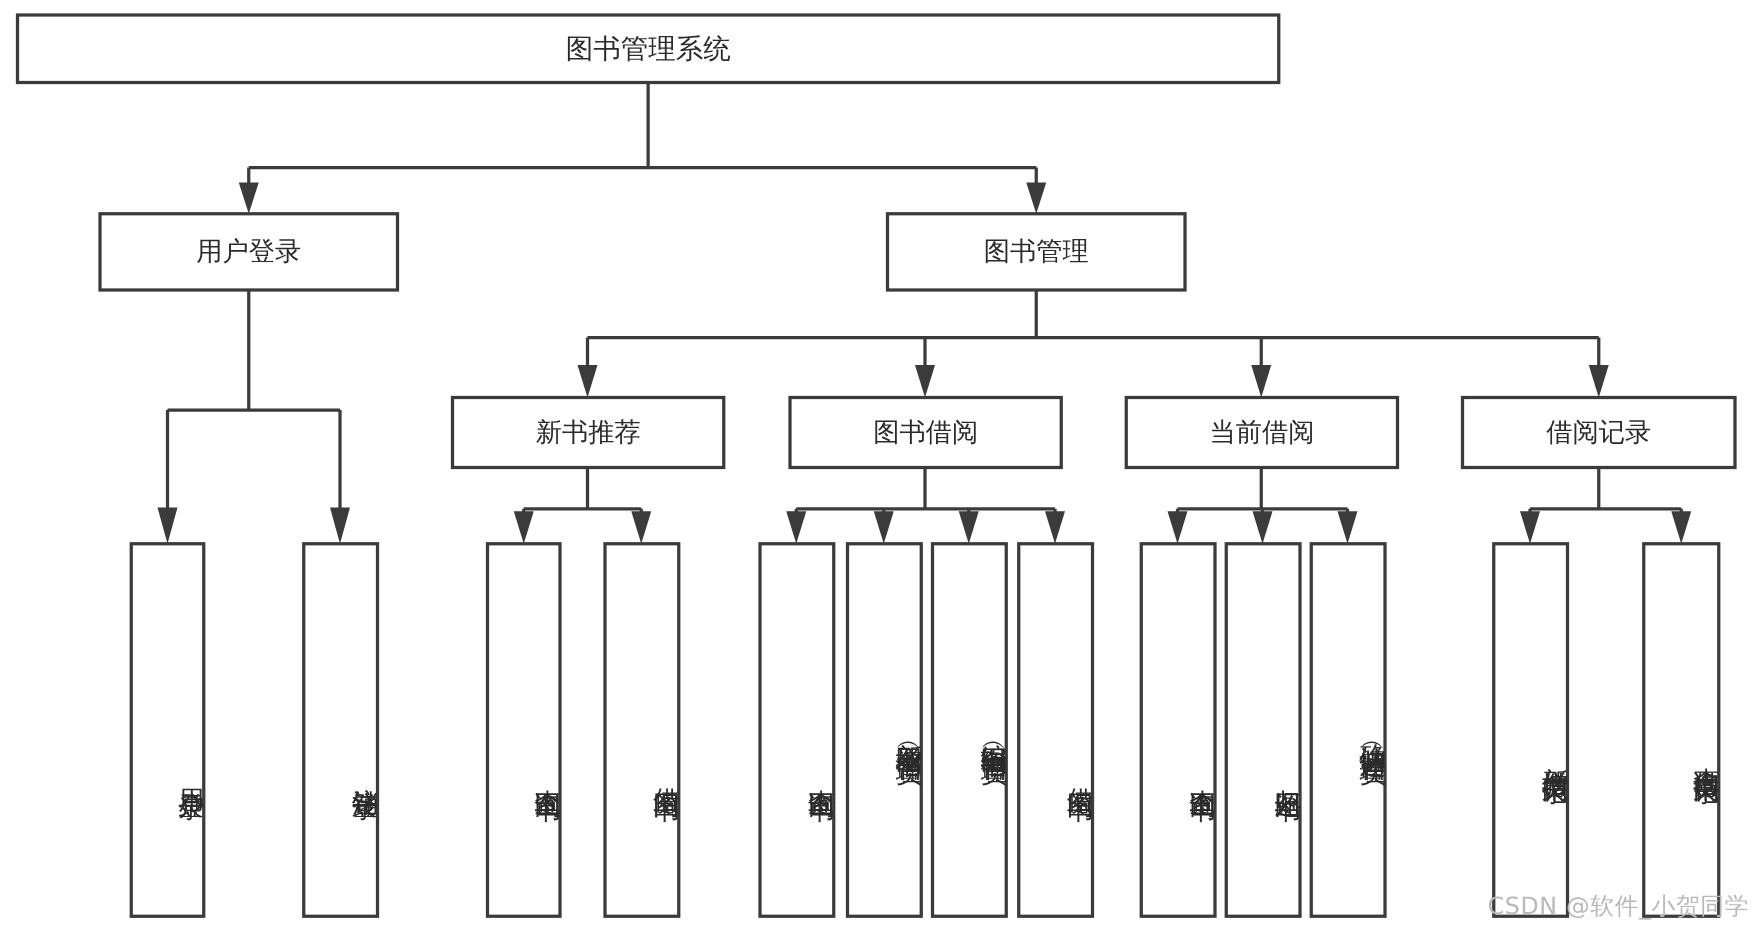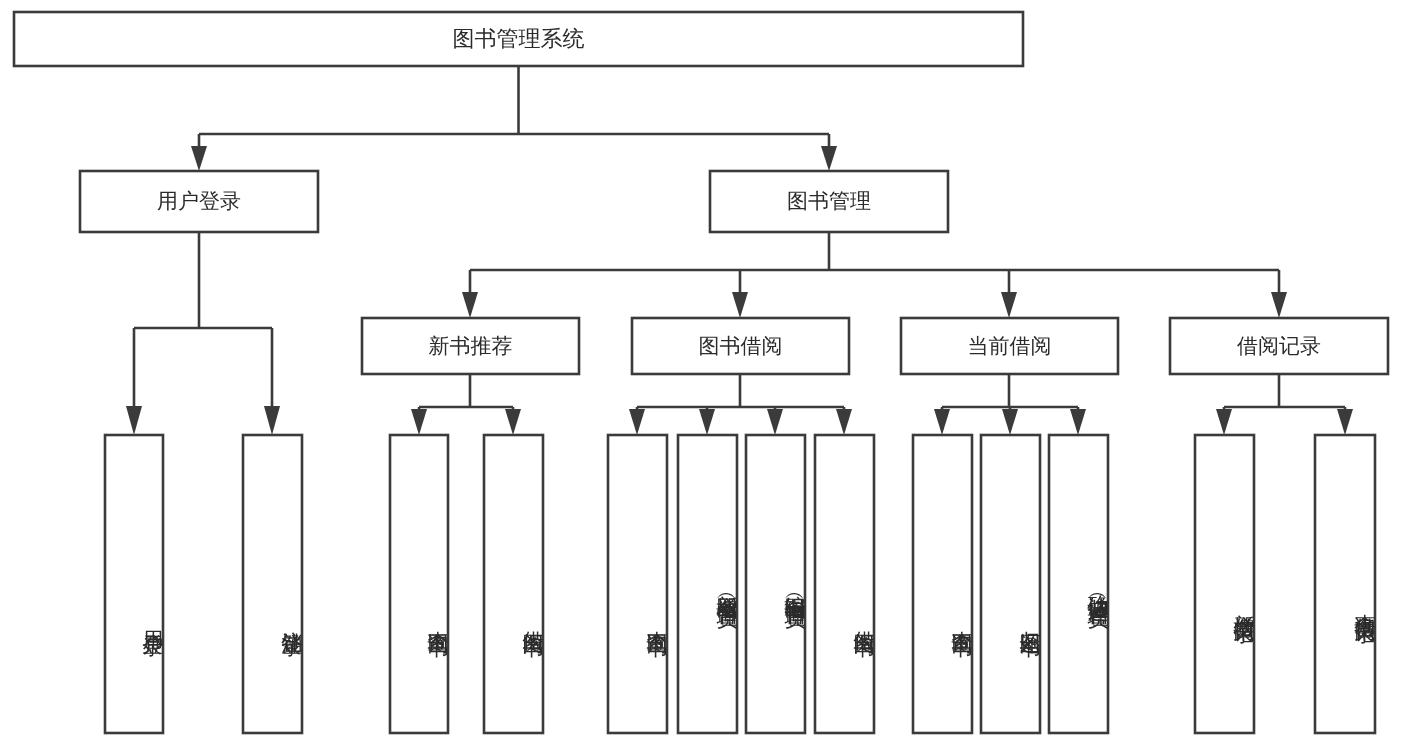--- a/index.html
+++ b/index.html
@@ -219,14 +219,15 @@
   <div class="leaf-label" style="left:913px; top:510px; width:59px; height:215px;">查询图书</div>
 
   <div class="leaf-label" style="left:981px; top:510px; width:59px; height:215px;">归还图书</div>
 
   <div class="leaf-label" style="left:1049px; top:447px; width:59px; height:280px;">确认归还（管理员）</div>
 
   <div class="leaf-label" style="left:1195px; top:478px; width:59px; height:250px;">新增借阅记录</div>
 
   <div class="leaf-label" style="left:1315px; top:478px; width:60px; height:250px;">查询借阅记录</div>
 
+  <div class="watermark" style="left:1190px; top:712px;">CSDN @软件_小贺同学</div>
 
 </div>
 
 </body></html>

